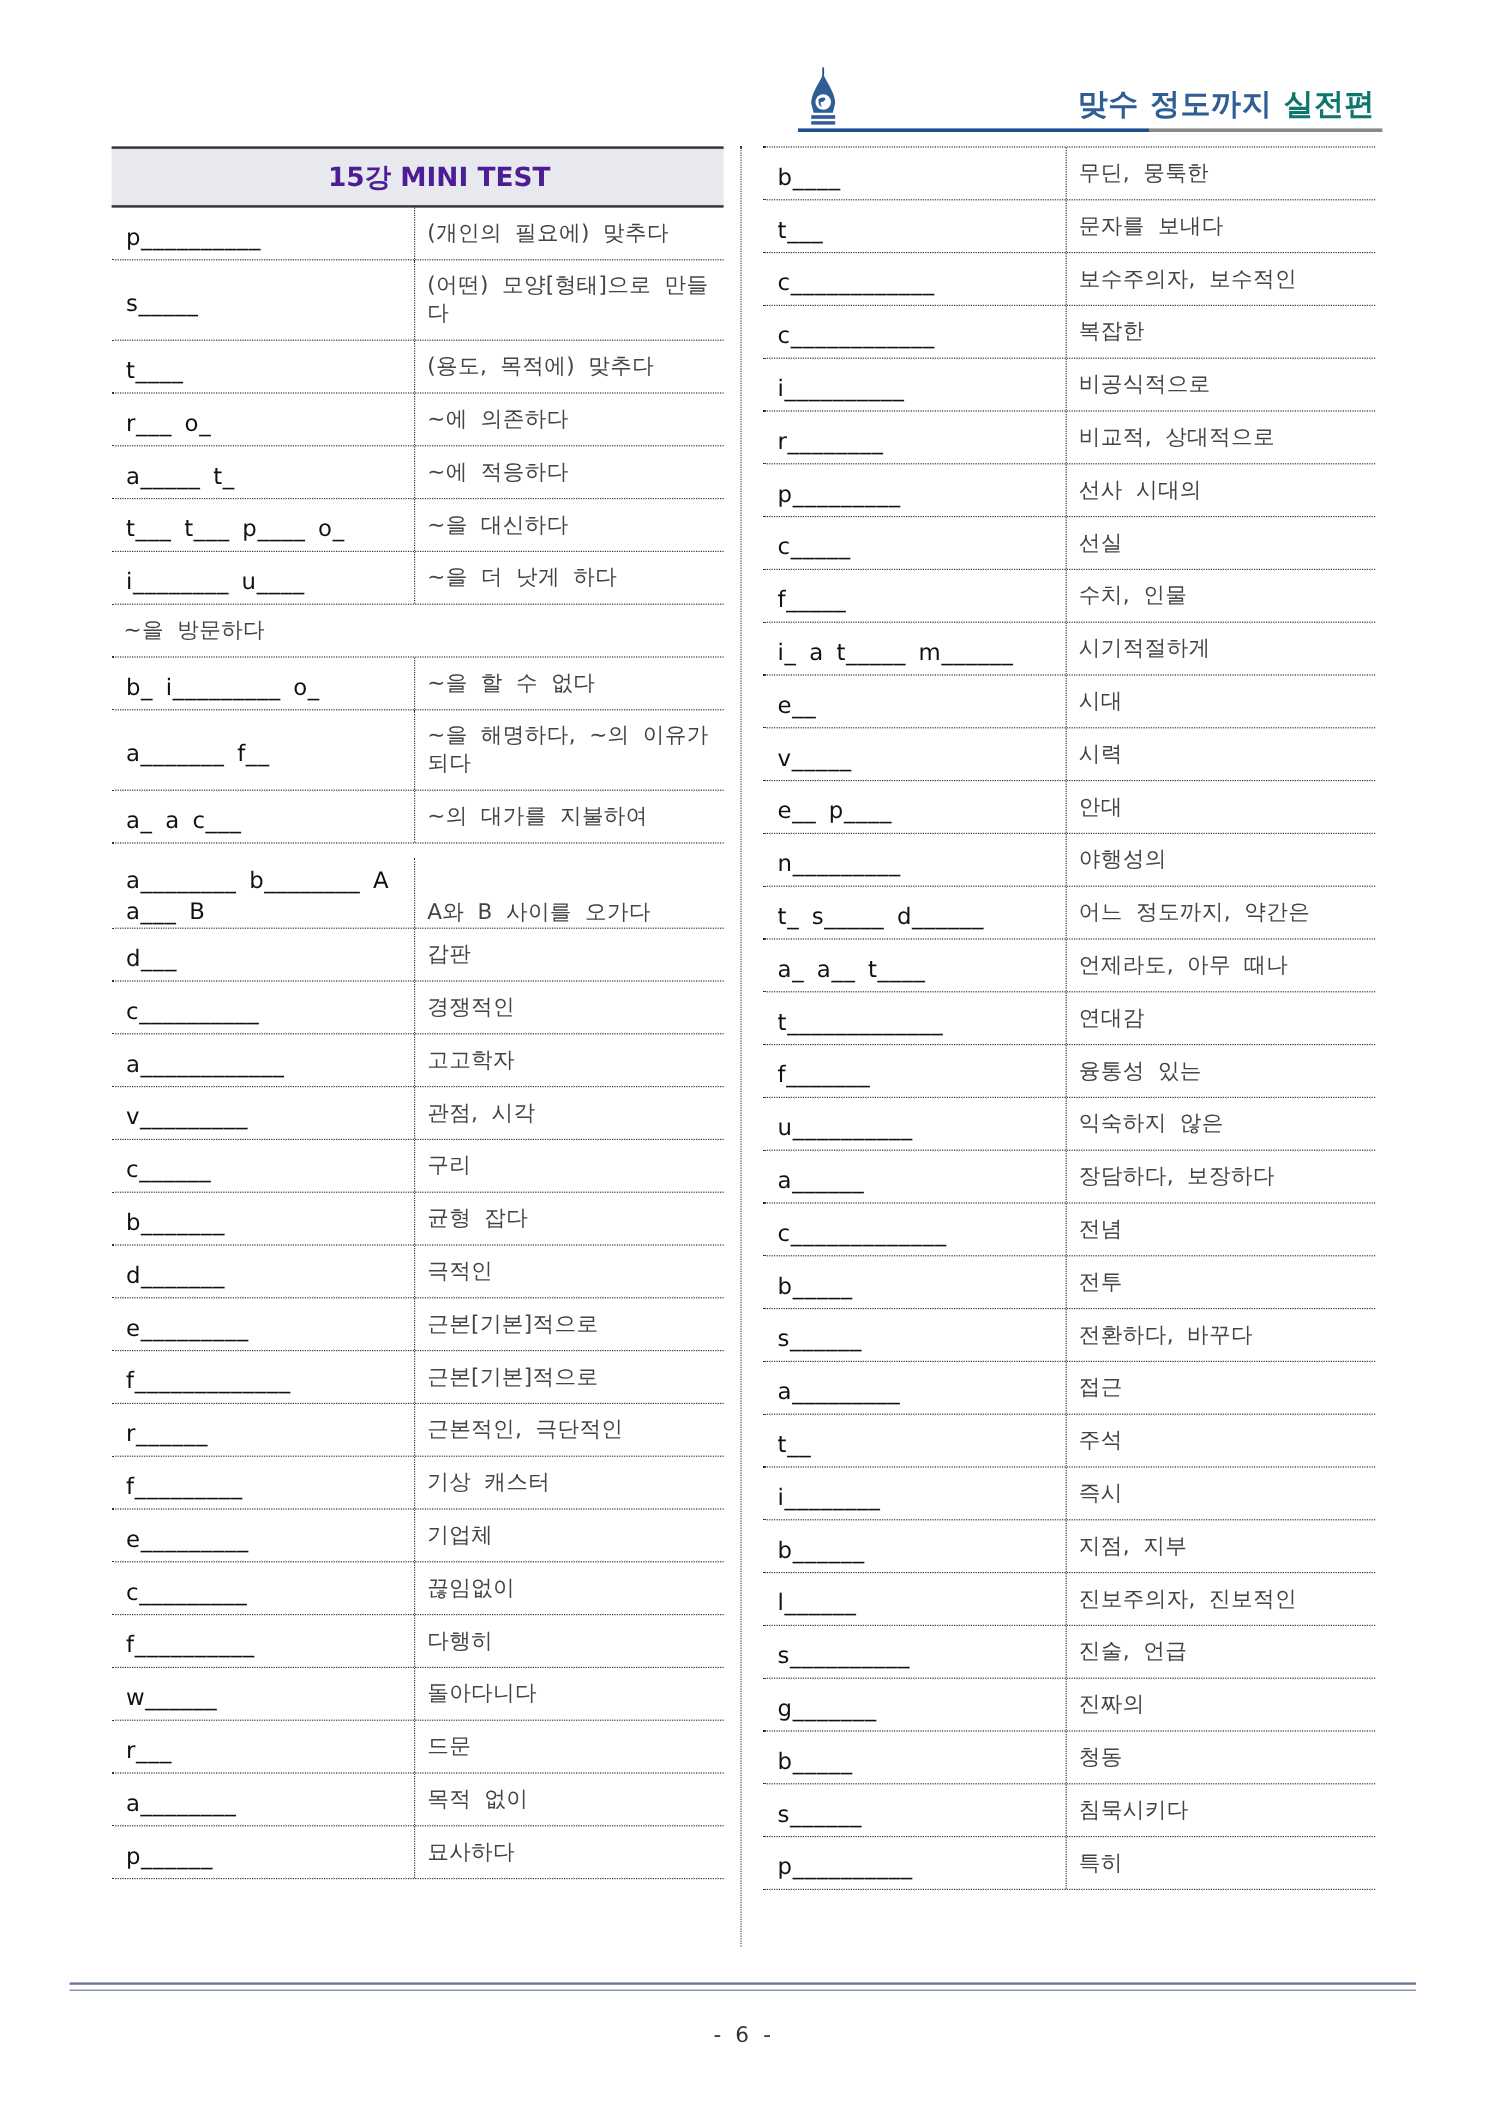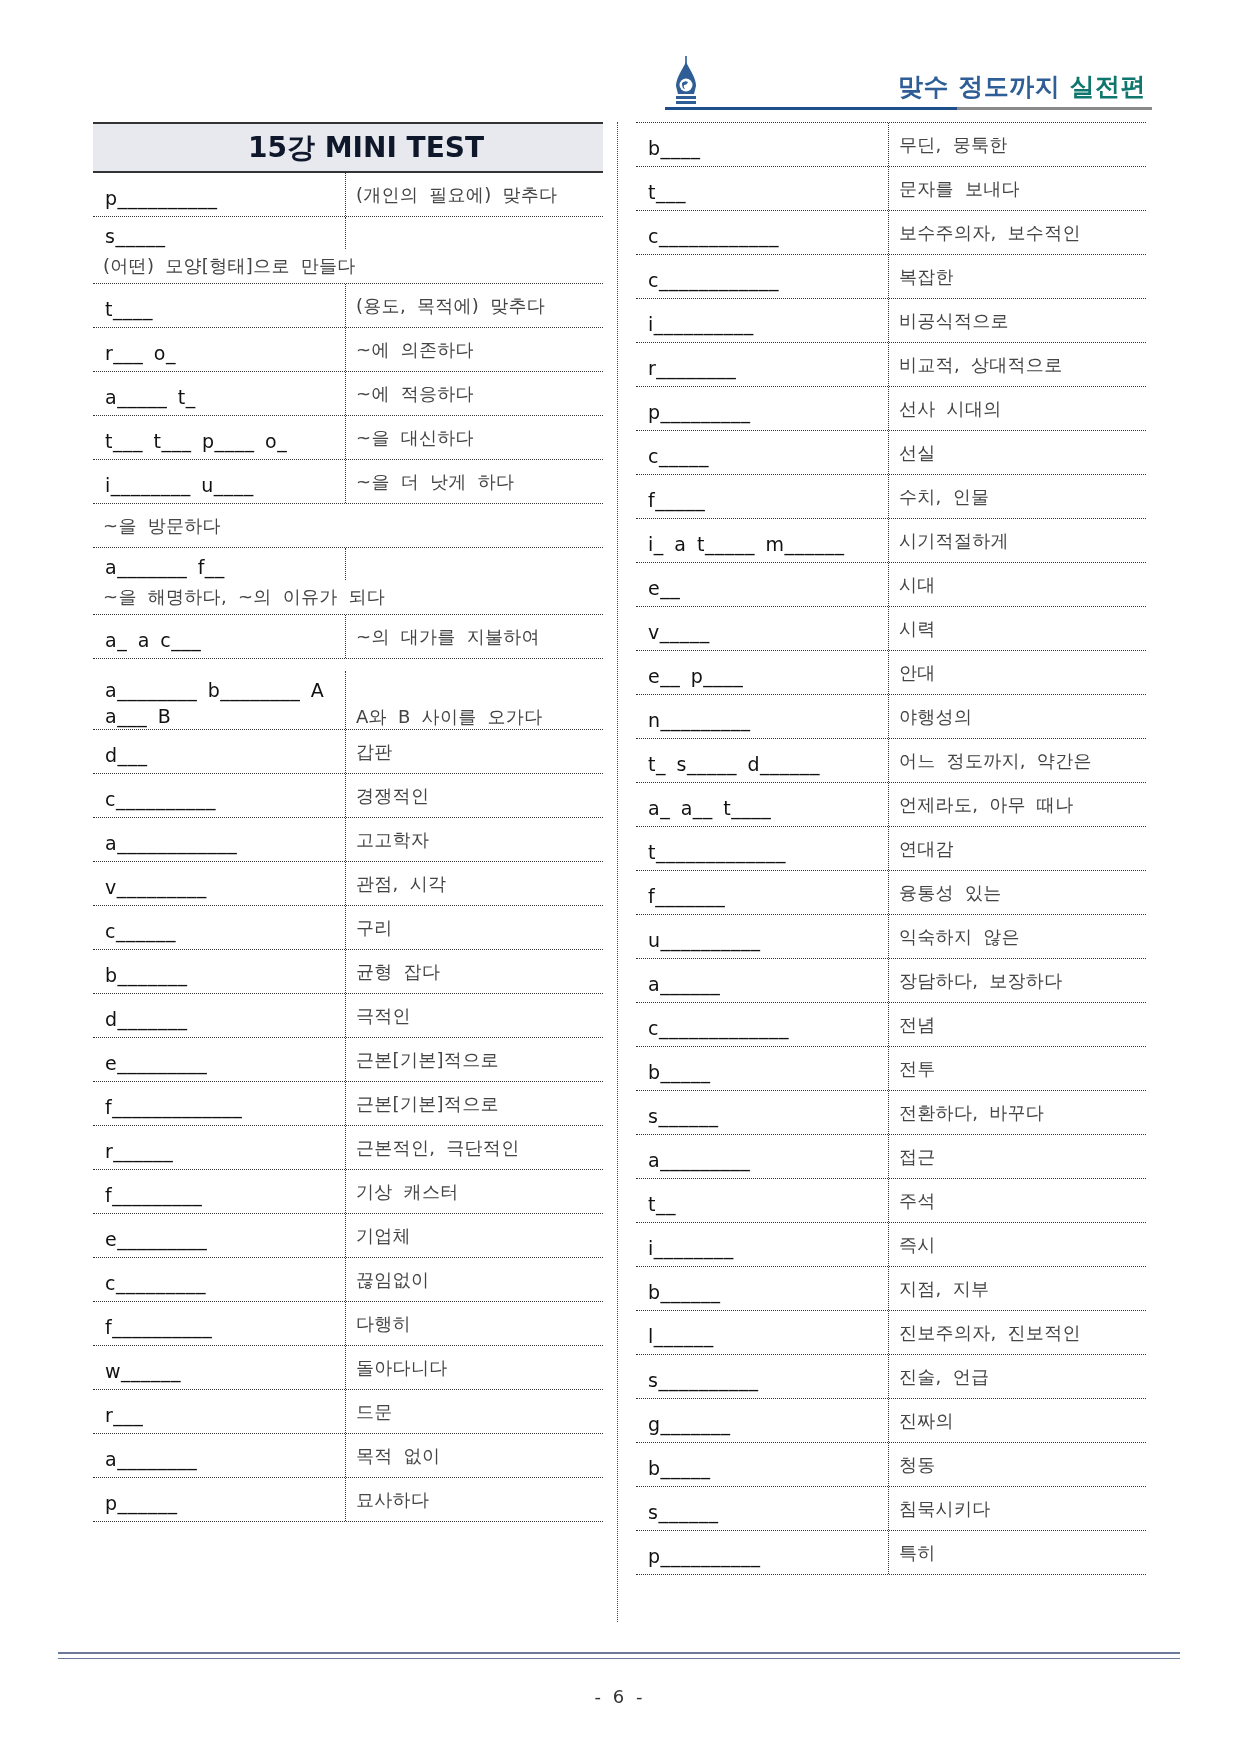--- a/index.html
+++ b/index.html
@@ -10,27 +10,27 @@
   .brand { position: absolute; right: 6px; top: 18px; font-size: 25px; font-weight: bold; color: #2f5d95; letter-spacing: 0.5px; white-space: nowrap; }
   .brand .strong { color: #0f766e; font-weight: bold; }
   .header-rule { position: absolute; left: 0; bottom: 0; width: 100%; height: 3px; background: linear-gradient(to right, #1f4e8c 0%, #1f4e8c 60%, #8a8a8a 60%, #8a8a8a 100%); }
 
   .col { position: absolute; top: 122px; }
   .col-left { left: 93px; width: 510px; }
   .col-right { left: 636px; width: 510px; }
 
   .col-divider { position: absolute; left: 617px; top: 122px; height: 1500px; border-left: 1px dotted #444; }
 
-  .test-title { height: 47px; background: #e7e9ee; border-top: 2px solid #333; border-bottom: 2px solid #333; display: flex; align-items: center; justify-content: center; font-size: 28px; font-weight: bold; color: #0f172a; padding-left: 36px; }
+  .test-title { height: 47px; background: #e7e9ee; border-top: 2px solid #333; border-bottom: 2px solid #333; display: flex; align-items: center; justify-content: center; font-size: 22px; font-weight: bold; color: #4c1d95; padding-left: 36px; }
 
   .row { display: flex; border-bottom: 1px dotted #333; min-height: 43px; }
   .right-top { border-top: 1px dotted #333; }
   .cell-en { width: 253px; border-right: 1px dotted #333; display: flex; align-items: center; padding-left: 12px; padding-top: 6px; padding-right: 6px; box-sizing: border-box; font-size: 19px; color: #111; letter-spacing: 0.5px; word-spacing: 4px; line-height: 26px; }
   .cell-ko { flex: 1; display: flex; align-items: center; padding-left: 10px; padding-right: 10px; box-sizing: border-box; font-size: 18px; color: #444; letter-spacing: 0.3px; word-spacing: 5px; line-height: 24px; }
-  .row.tall { min-height: 66px; flex-direction: column; }
+  .row.tall { min-height: 66px; }
   .row.tall2 { min-height: 70px; align-items: flex-end; }
 
   .footer-rule { position: absolute; left: 58px; top: 1652px; width: 1122px; height: 4px; border-top: 2px solid #6b7a99; border-bottom: 1px solid #6b7a99; }
   .page-num { position: absolute; left: 0; width: 1240px; top: 1686px; text-align: center; font-size: 18px; color: #333; letter-spacing: 3px; }
 </style>
 </head>
 <body>
 
 <div class="header">
   <svg class="logo" viewBox="0 0 26 48">
@@ -75,20 +75,24 @@
         <div class="cell-en">t___ t___ p____ o_</div>
         <div class="cell-ko">~을 대신하다</div>
       </div>
       <div class="row">
         <div class="cell-en">i________ u____</div>
         <div class="cell-ko">~을 더 낫게 하다</div>
       </div>
       <div class="row">
         <div class="cell-ko">~을 방문하다</div>
       </div>
+      <div class="row">
+        <div class="cell-en">b_ i_________ o_</div>
+        <div class="cell-ko">~을 할 수 없다</div>
+      </div>
       <div class="row tall">
         <div class="cell-en">a_______ f__</div>
         <div class="cell-ko">~을 해명하다, ~의 이유가 되다</div>
       </div>
       <div class="row">
         <div class="cell-en">a_ a c___</div>
         <div class="cell-ko">~의 대가를 지불하여</div>
       </div>
       <div class="row tall2">
         <div class="cell-en">a________ b________ A a___ B</div>

